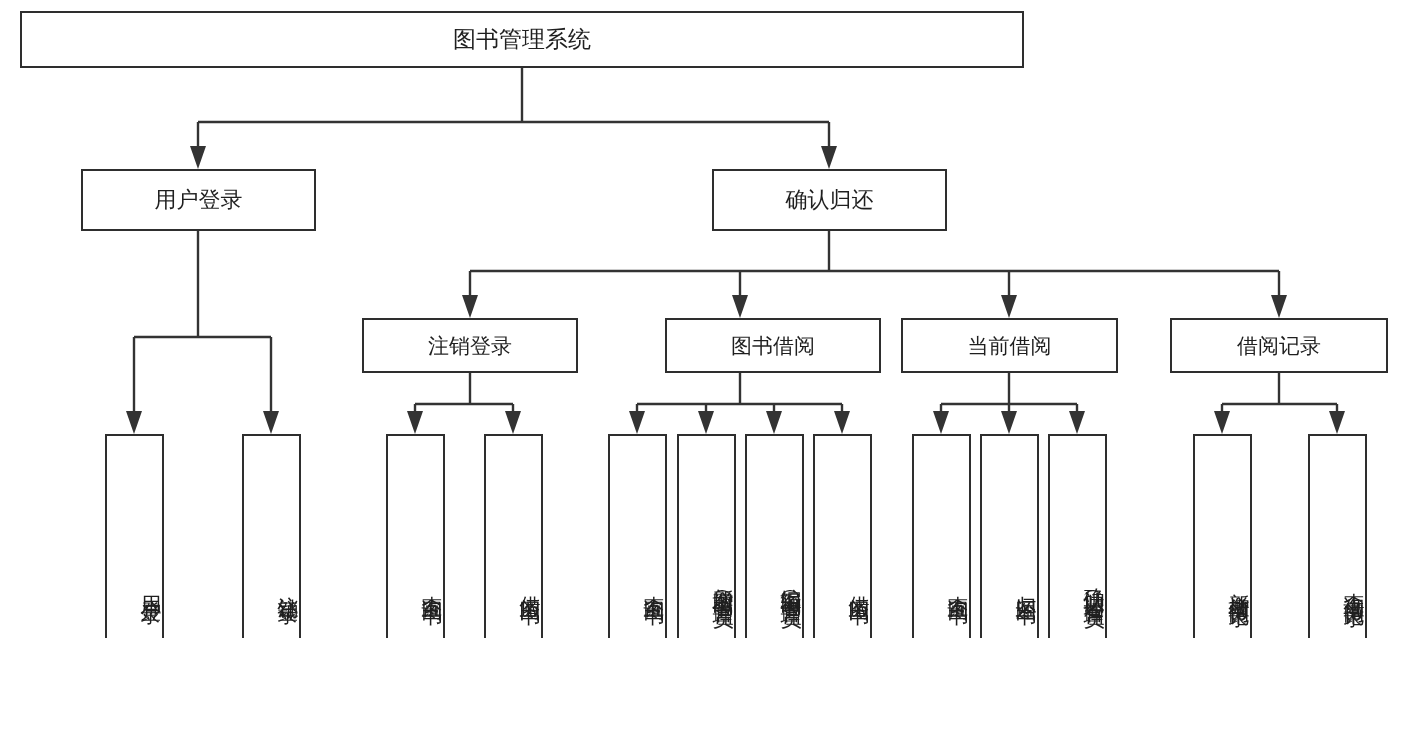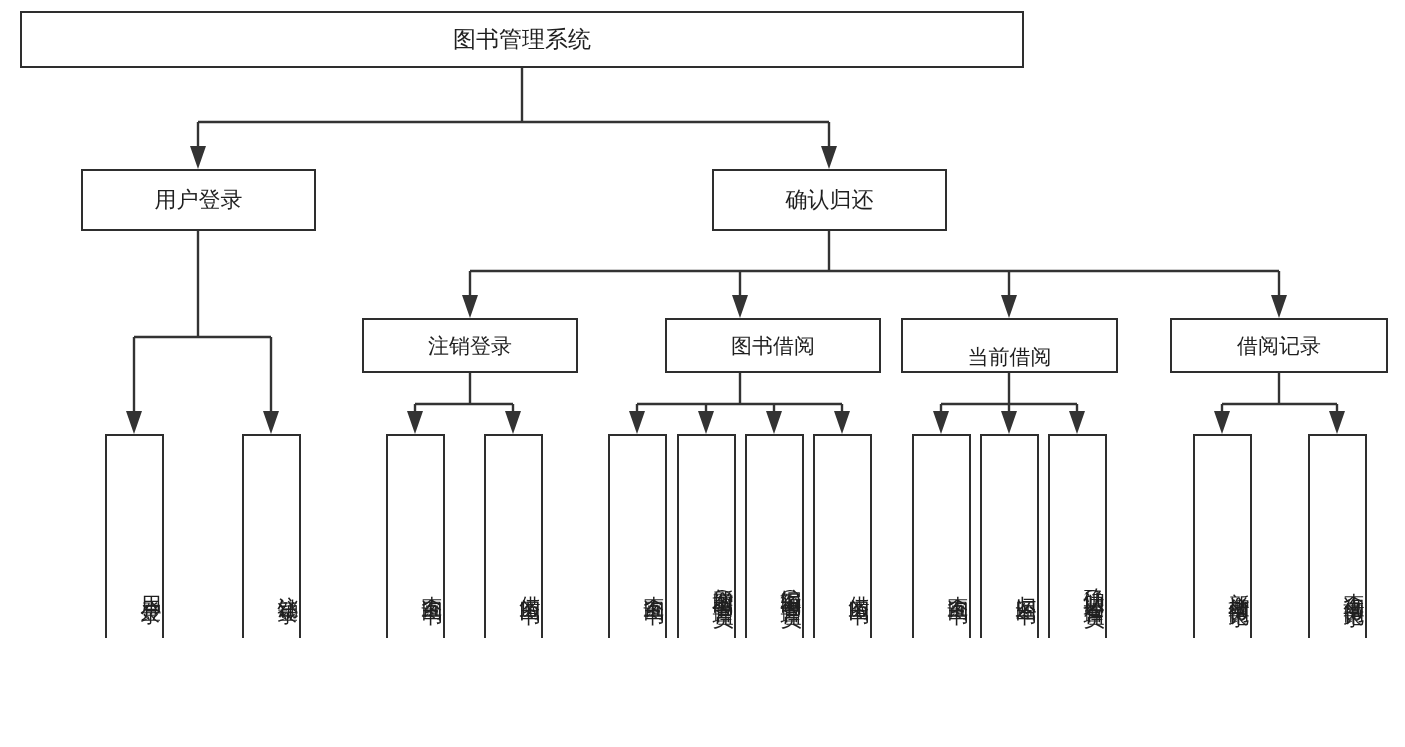--- a/index.html
+++ b/index.html
@@ -162,21 +162,21 @@
   <div class="node level2" style="left:712px; top:169px; width:235px; height:62px;">
     <span>确认归还</span>
   </div>
 
   <div class="node level3" style="left:362px; top:318px; width:216px; height:55px;">
     <span>注销登录</span>
   </div>
   <div class="node level3" style="left:632px; top:318px; width:216px; height:55px;margin-left:33px;">
     <span>图书借阅</span>
   </div>
-  <div class="node level3" style="left:901px; top:318px; width:217px; height:55px;align-items:flex-end;">
+  <div class="node level3" style="left:901px; top:318px; width:217px; height:55px;">
     <span>当前借阅</span>
   </div>
   <div class="node level3" style="left:1170px; top:318px; width:218px; height:55px;">
     <span>借阅记录</span>
   </div>
 
   <div class="node leaf" style="left:105px; top:434px; width:59px; height:301px;">
     <span class="leaf-text">用户登录</span>
   </div>
   <div class="node leaf" style="left:242px; top:434px; width:59px; height:301px;">

